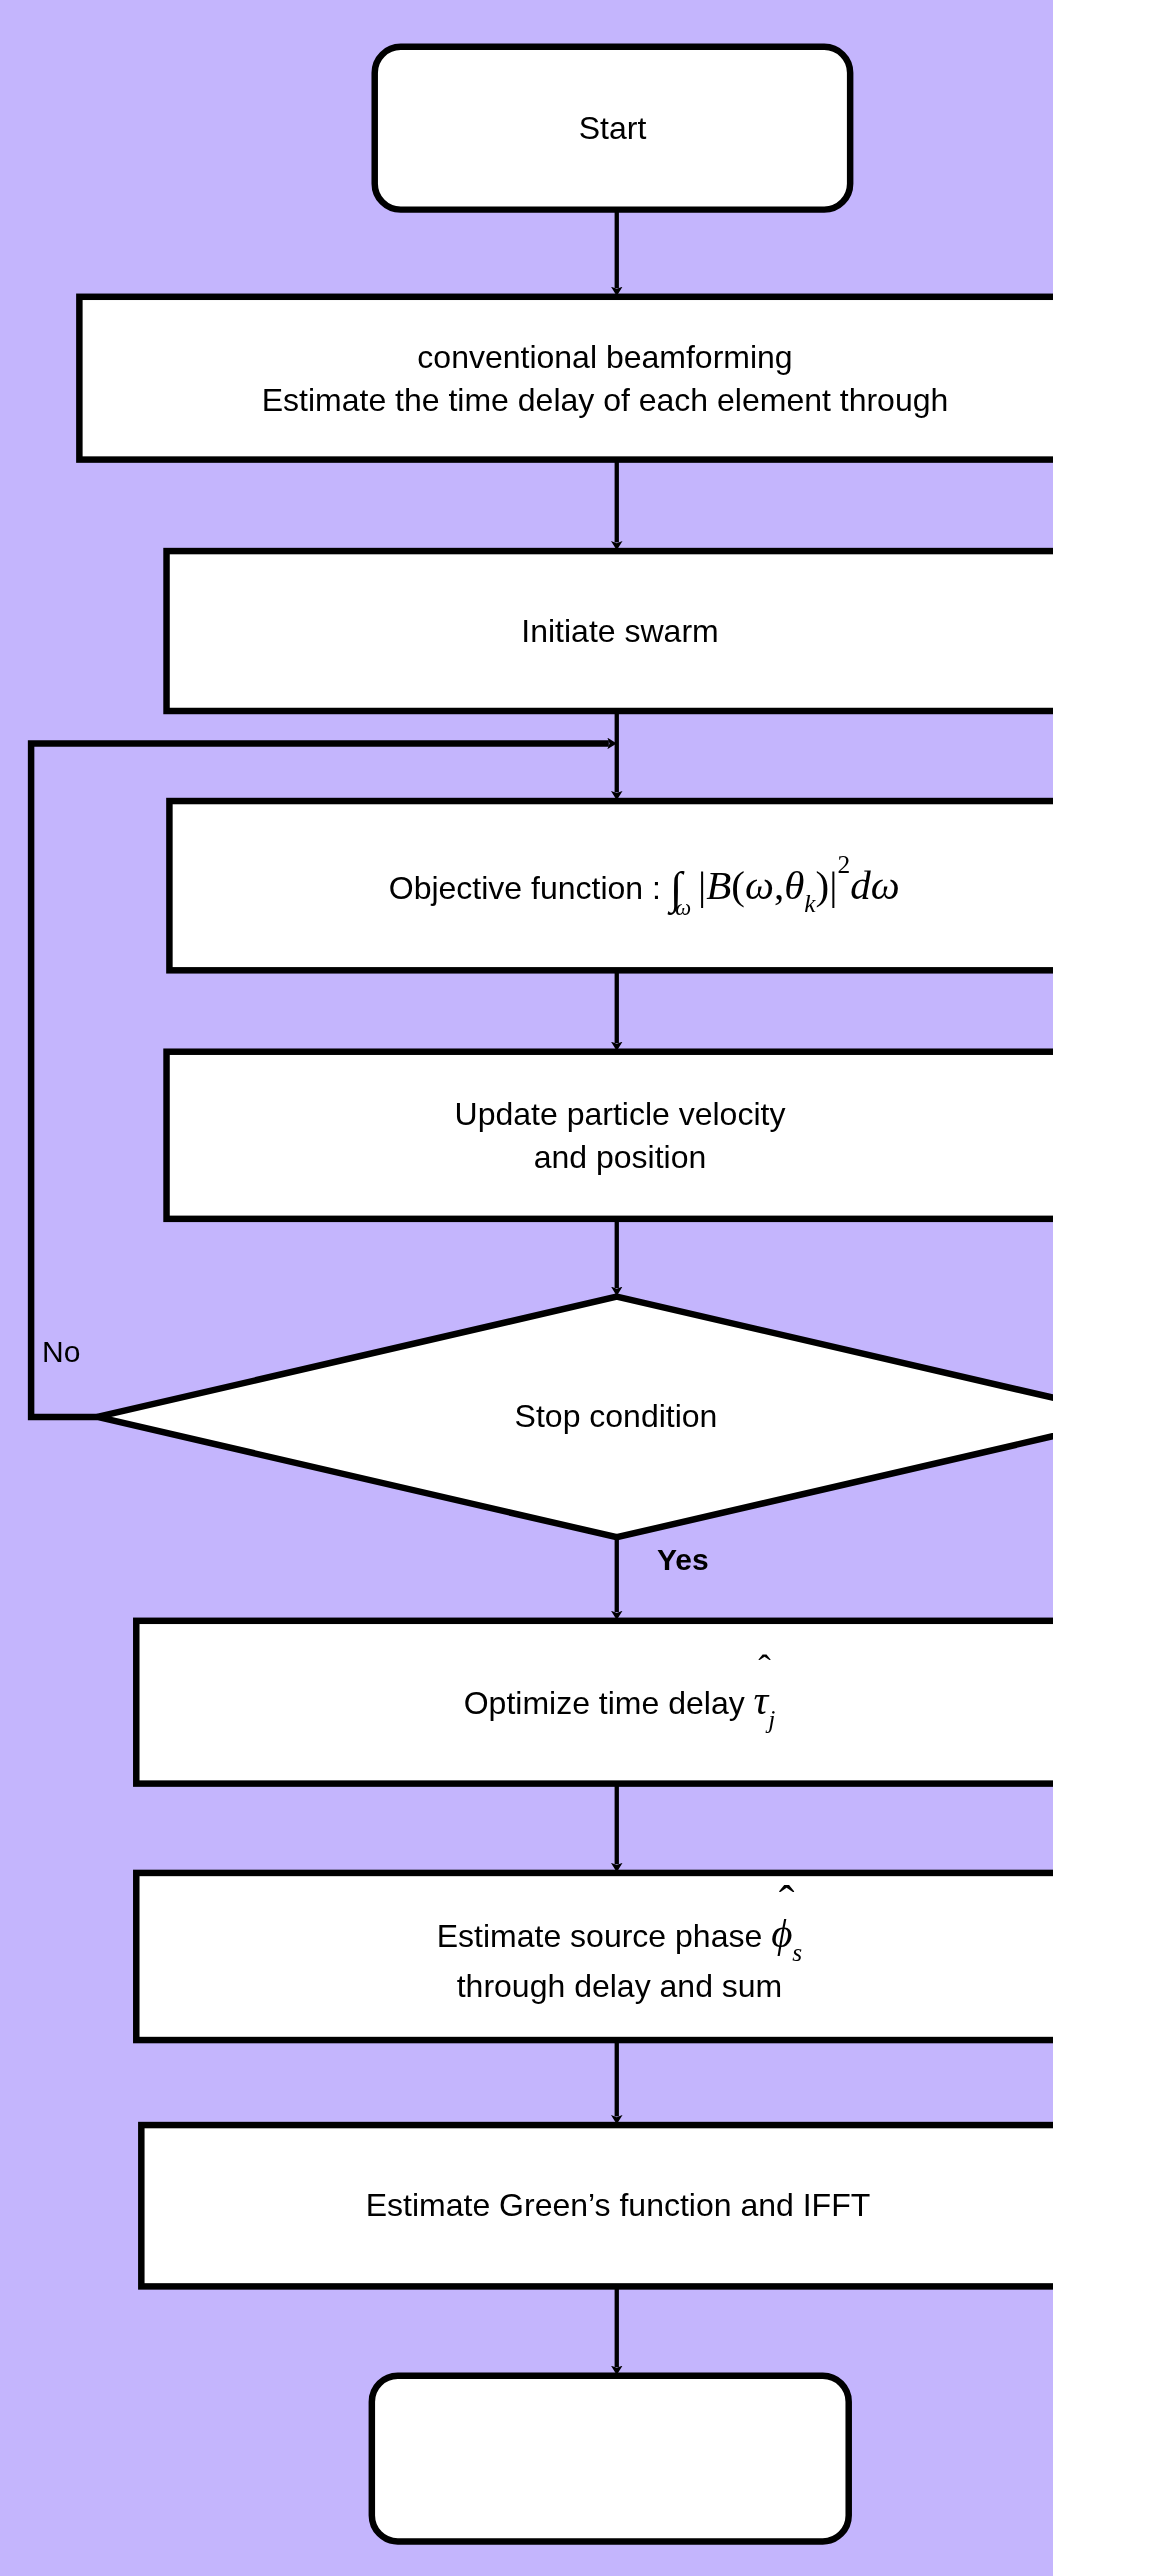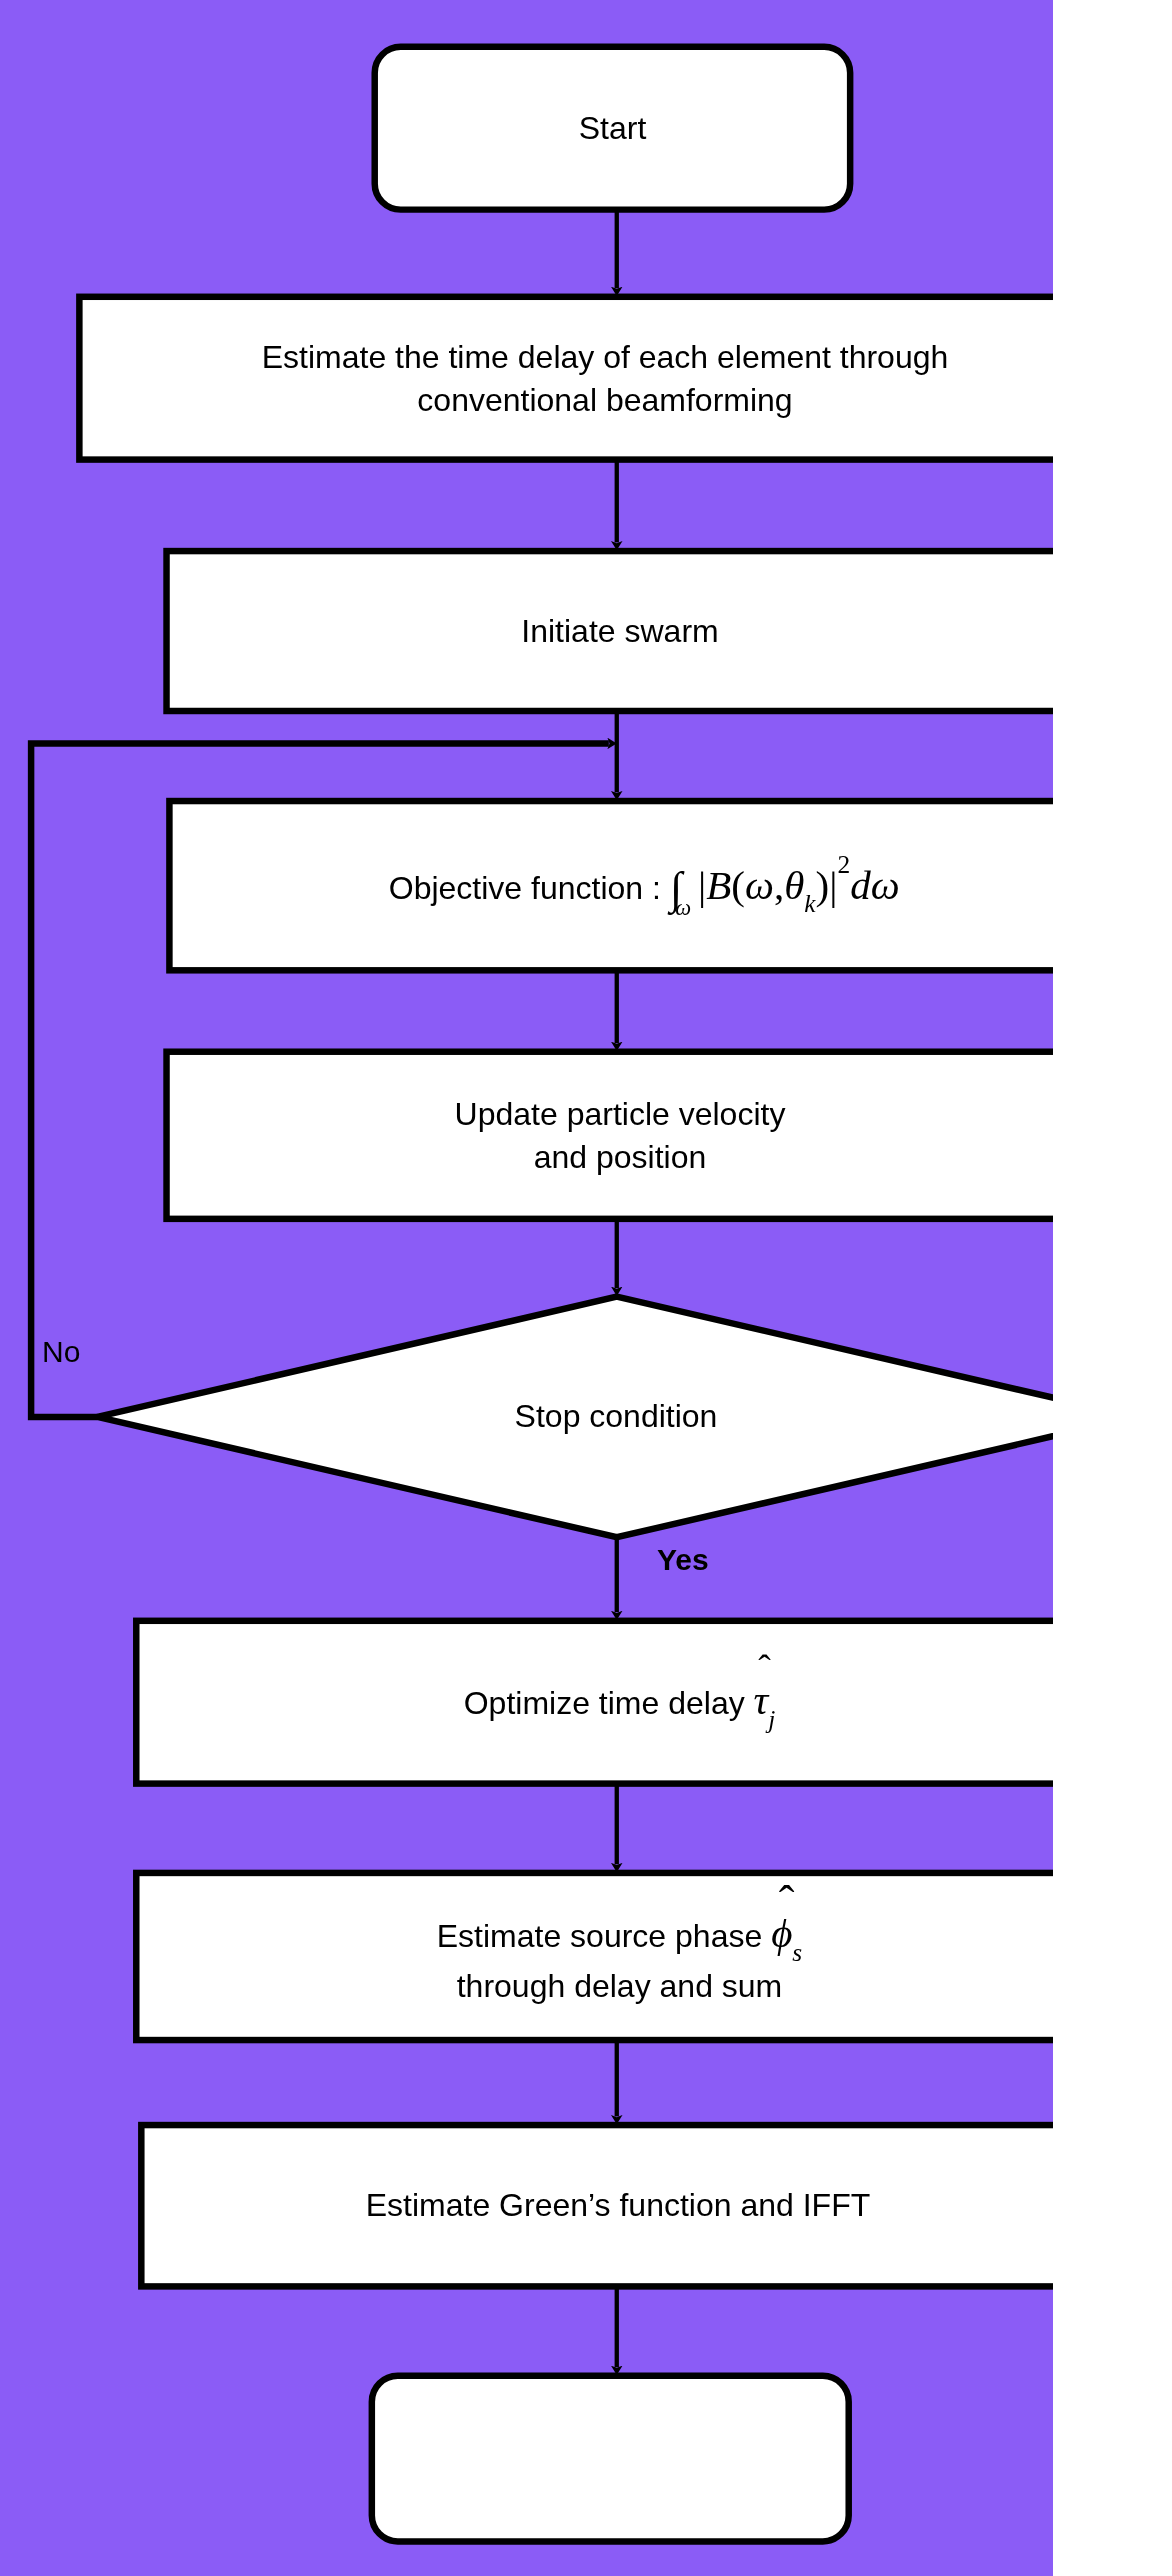--- a/index.html
+++ b/index.html
@@ -7,21 +7,21 @@
     padding: 0;
     background: #ffffff;
   }
   body {
     font-family: "Liberation Sans", sans-serif;
   }
   #flowchart-root {
     position: relative;
     width: 1053px;
     height: 2576px;
-    background: #8b5cf6;
+    background: #c4b5fd;
     overflow: hidden;
   }
   #flow-svg {
     position: absolute;
     top: 0;
     left: 0;
     width: 1173px;
     height: 2576px;
   }
   .node-text {
@@ -152,22 +152,22 @@
     <line x1="856" y1="3174" x2="856" y2="3286" stroke="#000000" stroke-width="6" marker-end="url(#arrowhead)"></line>
 
     <path d="M 135 1967 L 43 1967 L 43 1032 L 845 1032" fill="none" stroke="#000000" stroke-width="9" marker-end="url(#arrowhead)"></path>
   </svg>
 
   <div class="node-text" style="left:375px; top:47px; width:475px; height:163px;">
     <span>Start</span>
   </div>
 
   <div class="node-text" style="left:79px; top:297px; width:1052px; height:163px;">
+    <span class="line-two">conventional beamforming</span>
     <span class="line-two">Estimate the time delay of each element through</span>
-    <span class="line-two">conventional beamforming</span>
   </div>
 
   <div class="node-text" style="left:166px; top:551px; width:908px; height:160px;">
     <span>Initiate swarm</span>
   </div>
 
   <div class="node-text" style="left:169px; top:801px; width:897px; height:169px;">
     <span class="line-two">
       <span>Objective function : </span><span class="intg"><span>∫</span><span class="intg-sub math">ω</span></span><span class="math"><span class="math-up">|</span><span>B</span><span class="math-up">(</span><span>ω</span><span class="math-up">,</span><span>θ</span><span class="sub">k</span><span class="math-up">)</span><span class="math-up">|</span><span class="sup math-up">2</span><span>d</span><span>ω</span></span>
     </span>

